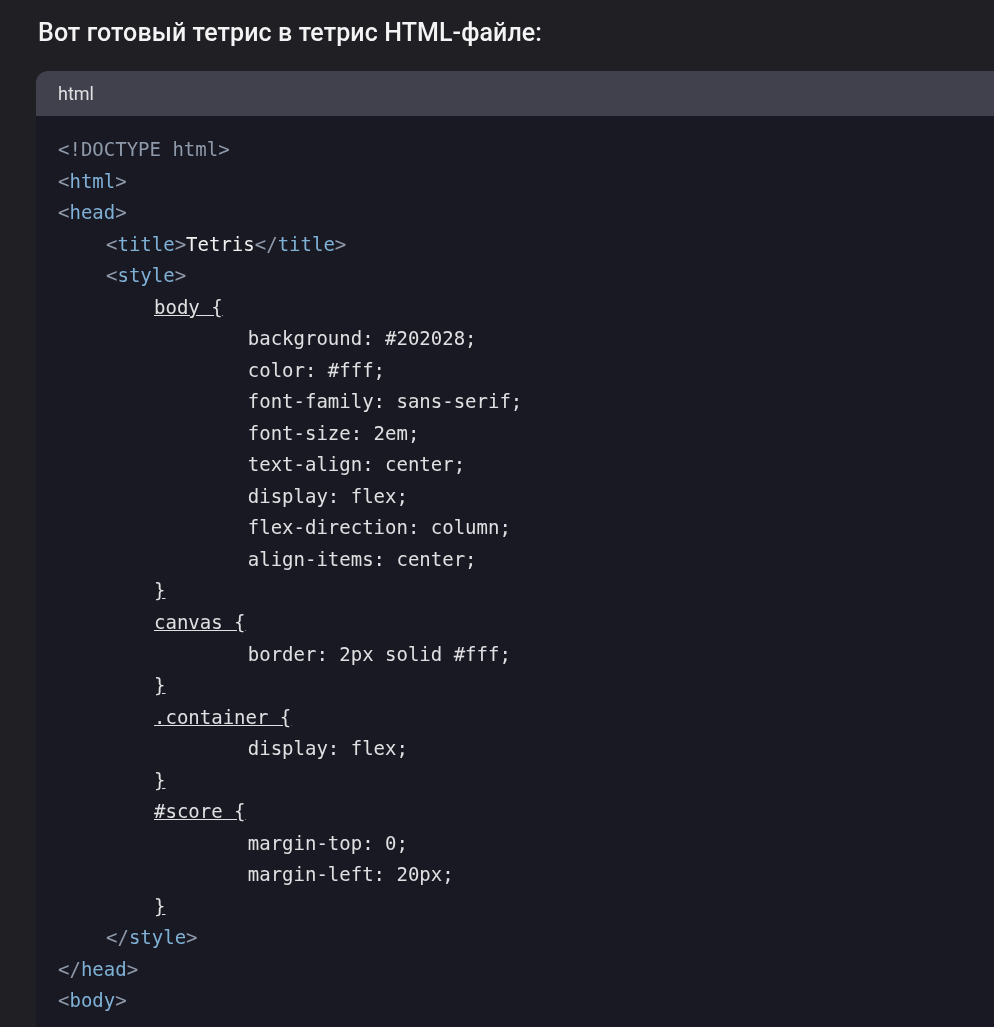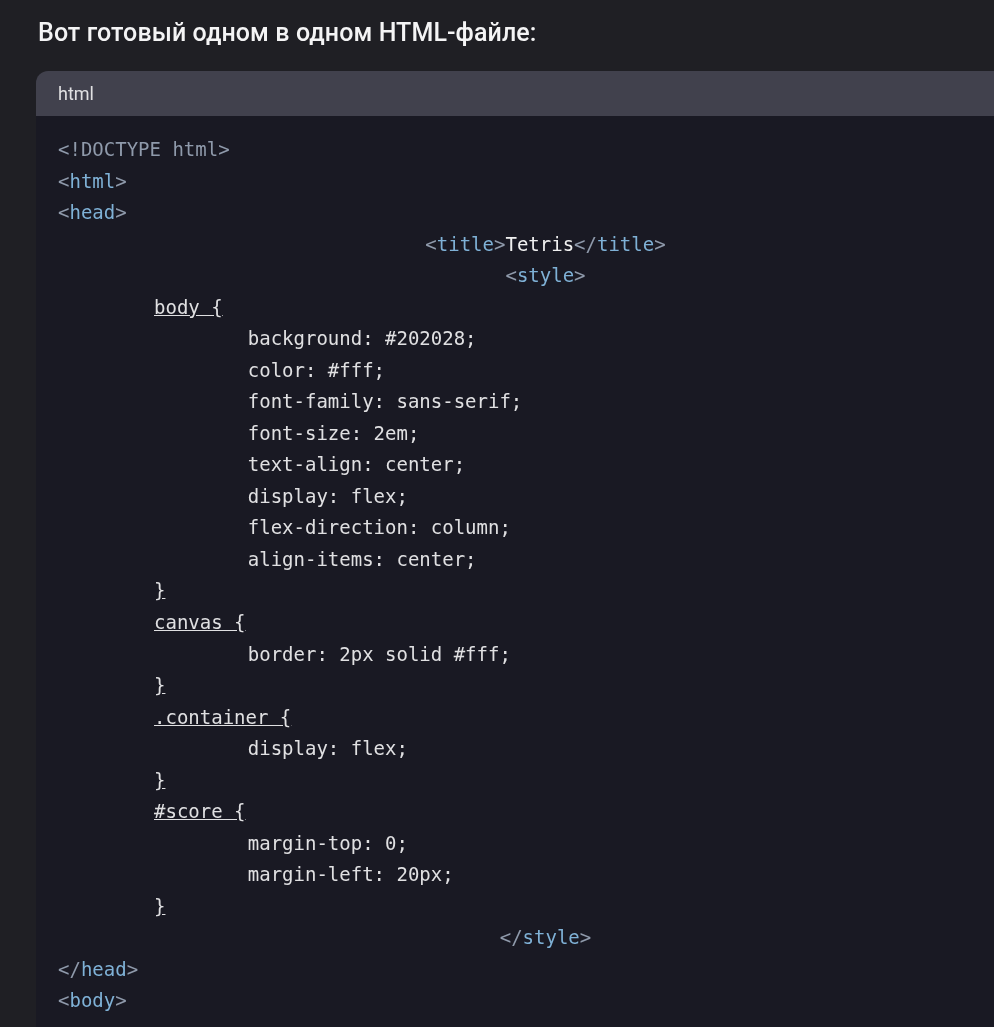--- a/index.html
+++ b/index.html
@@ -44,29 +44,29 @@
     color: #e0e0e2;
   }
   
   .pn { color: #8f9aab; }   
   .dt { color: #8f9aab; }   
   .tag-angle { color: #8f9aab; }
   .tag-name { color: #7fb1d6; }
   .plain { color: #f0f0f0; }
 
   .line { display:block; min-height: 1em; }
-  .i1 { padding-left: 48px; text-align: center; }
+  .i1 { padding-left: 48px; }
   .i2 { padding-left: 96px; text-decoration: underline; }
   .i3 { padding-left: 144px; }
 </style>
 </head>
 <body>
 
 <div class="wrap">
 
-  <p class="intro">Вот готовый одном в одном HTML-файле:</p>
+  <p class="intro">Вот готовый тетрис в тетрис HTML-файле:</p>
 
   <div class="codeblock">
     <div class="code-header">html</div>
     <div class="code-body"><span class="line"><span class="pn">&lt;!</span><span class="dt">DOCTYPE html</span><span class="pn">&gt;</span></span><span class="line"><span class="tag-angle">&lt;</span><span class="tag-name">html</span><span class="tag-angle">&gt;</span></span><span class="line"><span class="tag-angle">&lt;</span><span class="tag-name">head</span><span class="tag-angle">&gt;</span></span><span class="line i1"><span class="tag-angle">&lt;</span><span class="tag-name">title</span><span class="tag-angle">&gt;</span><span class="plain">Tetris</span><span class="tag-angle">&lt;/</span><span class="tag-name">title</span><span class="tag-angle">&gt;</span></span><span class="line i1"><span class="tag-angle">&lt;</span><span class="tag-name">style</span><span class="tag-angle">&gt;</span></span><span class="line i2">body {</span><span class="line i3">    background: #202028;</span><span class="line i3">    color: #fff;</span><span class="line i3">    font-family: sans-serif;</span><span class="line i3">    font-size: 2em;</span><span class="line i3">    text-align: center;</span><span class="line i3">    display: flex;</span><span class="line i3">    flex-direction: column;</span><span class="line i3">    align-items: center;</span><span class="line i2">}</span><span class="line i2">canvas {</span><span class="line i3">    border: 2px solid #fff;</span><span class="line i2">}</span><span class="line i2">.container {</span><span class="line i3">    display: flex;</span><span class="line i2">}</span><span class="line i2">#score {</span><span class="line i3">    margin-top: 0;</span><span class="line i3">    margin-left: 20px;</span><span class="line i2">}</span><span class="line i1"><span class="tag-angle">&lt;/</span><span class="tag-name">style</span><span class="tag-angle">&gt;</span></span><span class="line"><span class="tag-angle">&lt;/</span><span class="tag-name">head</span><span class="tag-angle">&gt;</span></span><span class="line"><span class="tag-angle">&lt;</span><span class="tag-name">body</span><span class="tag-angle">&gt;</span></span></div>
   </div>
 
 </div>
 
 </body></html>

